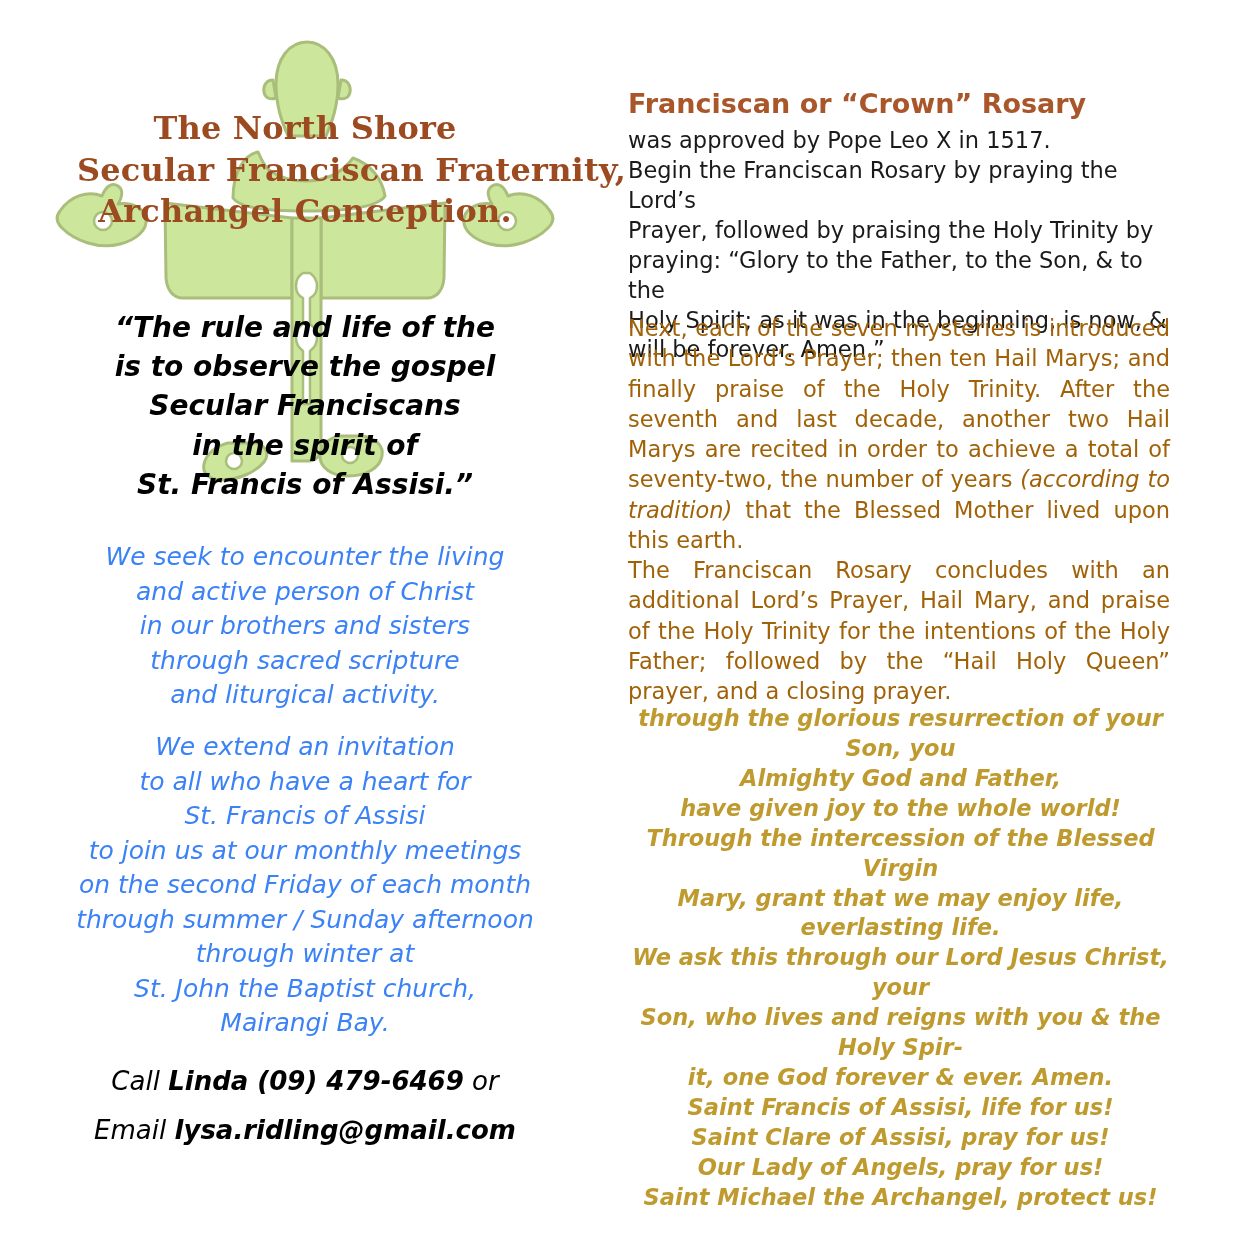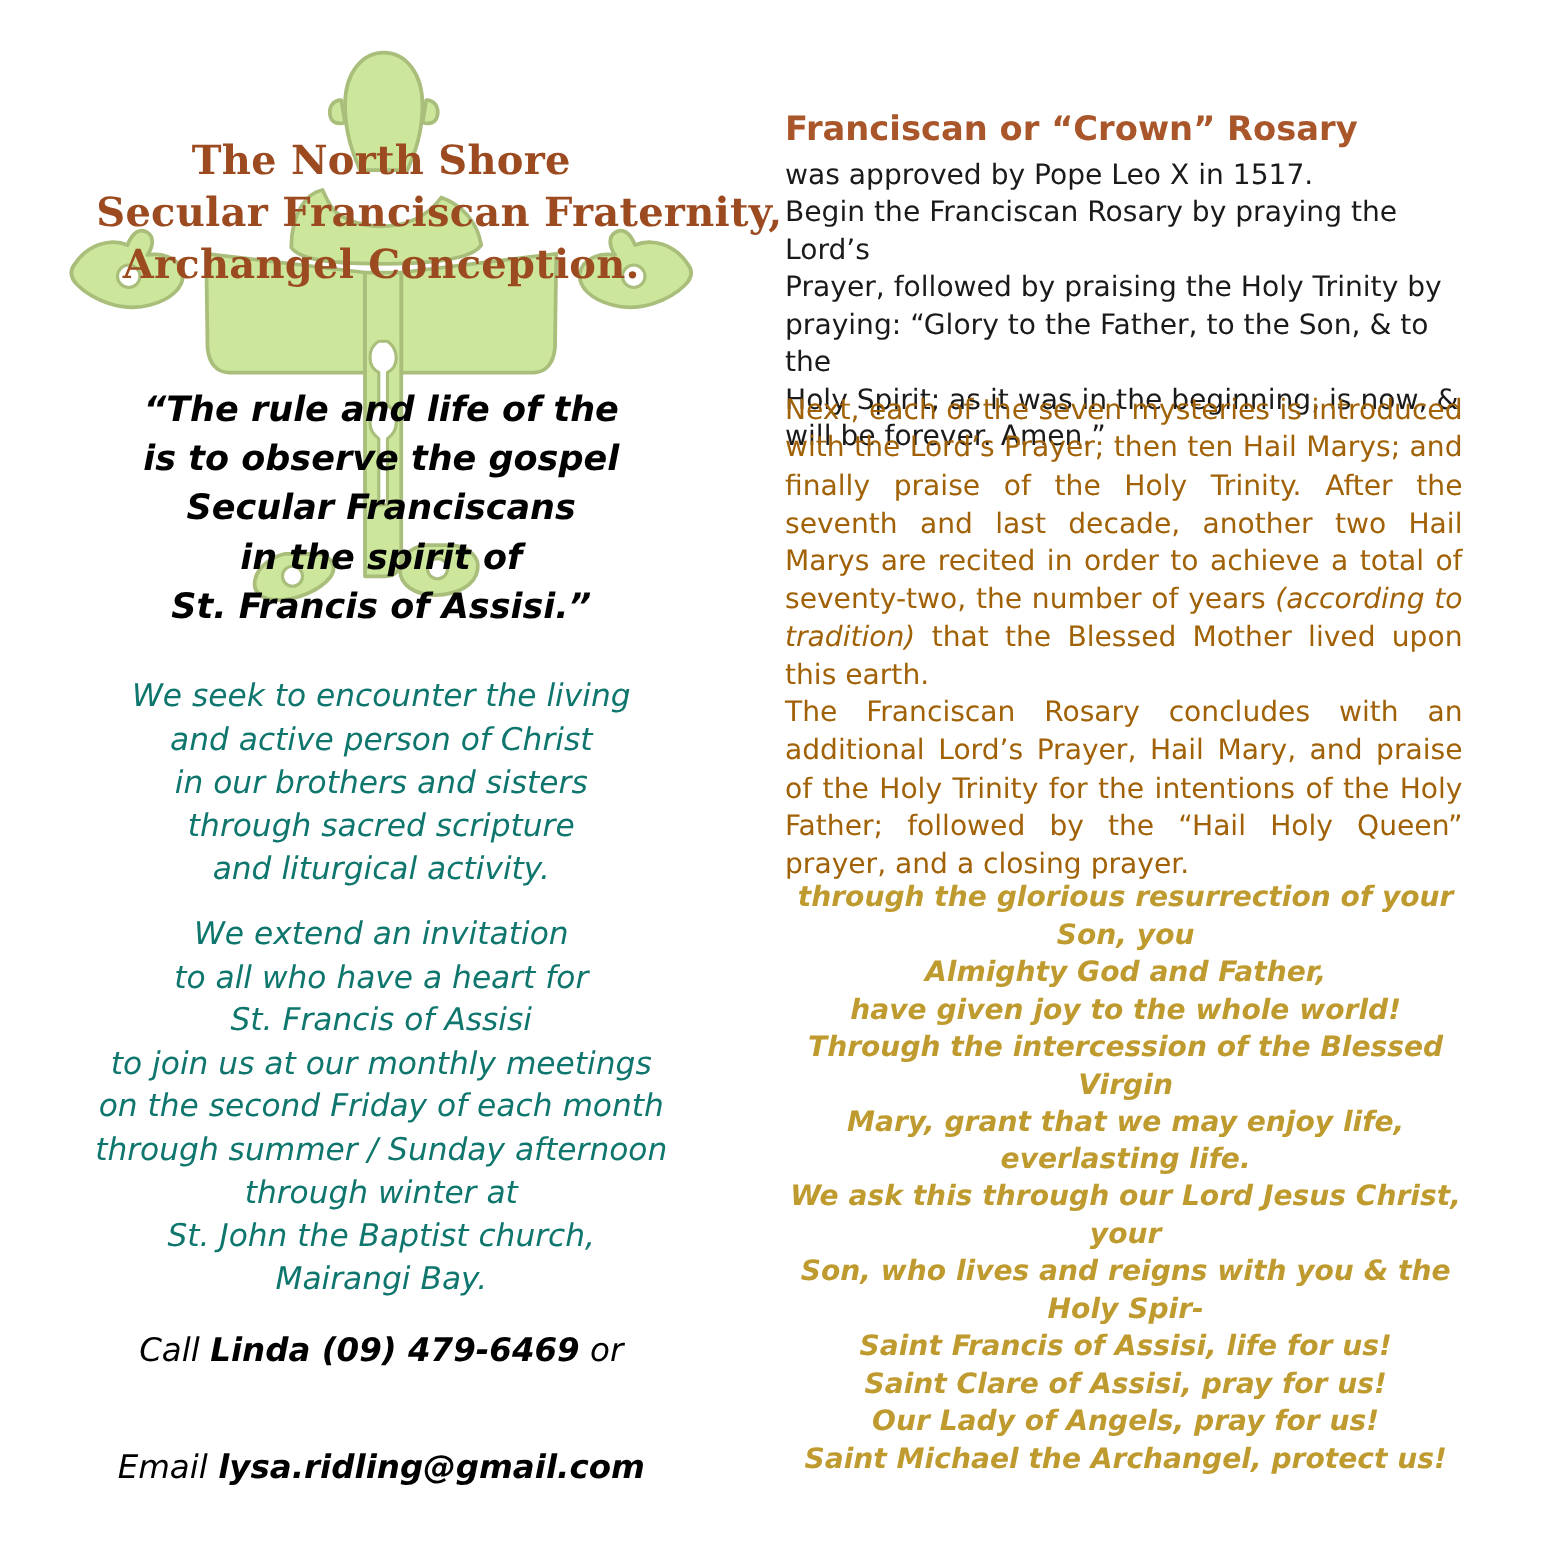--- a/index.html
+++ b/index.html
@@ -68,41 +68,41 @@
   .left-para {
     position: absolute;
     left: 0;
     width: 530px;
     z-index: 2;
     text-align: center;
     font-family: "DejaVu Sans", sans-serif;
     font-style: italic;
     font-size: 25px;
     line-height: 1.38;
-    color: #0f766e;
+    color: #3b82f6;
   }
   .left-para .p-line { display: block; white-space: nowrap; }
   #mission-para { top: 540px; }
   #invitation-para { top: 730px; }
 
   .contact-line {
     position: absolute;
     left: 0;
     width: 530px;
     z-index: 2;
     text-align: center;
     font-family: "DejaVu Sans", sans-serif;
     font-style: italic;
     font-size: 26px;
     color: #000000;
     white-space: nowrap;
   }
   .contact-line b { font-weight: bold; }
   #contact-phone { top: 1066px; }
-  #contact-email { top: 1115px; margin-top: 44px; }
+  #contact-email { top: 1115px; }
 
   
   #right-column {
     position: absolute;
     left: 628px; top: 0;
     width: 545px; height: 1112px;
   }
   #rosary-heading {
     position: absolute;
     left: 0; top: 88px;
@@ -258,20 +258,21 @@
 
     <div id="closing-prayer">
       <span class="pr-line">through the glorious resurrection of your Son, you</span>
       <span class="pr-line">Almighty God and Father,</span>
       <span class="pr-line">have given joy to the whole world!</span>
       <span class="pr-line">Through the intercession of the Blessed  Virgin</span>
       <span class="pr-line">Mary, grant that we may enjoy life,</span>
       <span class="pr-line">everlasting life.</span>
       <span class="pr-line">We ask this through our Lord Jesus Christ, your</span>
       <span class="pr-line">Son, who lives and reigns with you &amp; the Holy Spir-</span>
+      <span class="pr-line">it, one God forever &amp; ever. Amen.</span>
       <span class="pr-line">Saint Francis of Assisi, life for us!</span>
       <span class="pr-line">Saint Clare of Assisi, pray for us!</span>
       <span class="pr-line">Our Lady of Angels, pray for us!</span>
       <span class="pr-line">Saint Michael the Archangel, protect us!</span>
     </div>
 
   </div>
 </div>
 
 </body></html>

